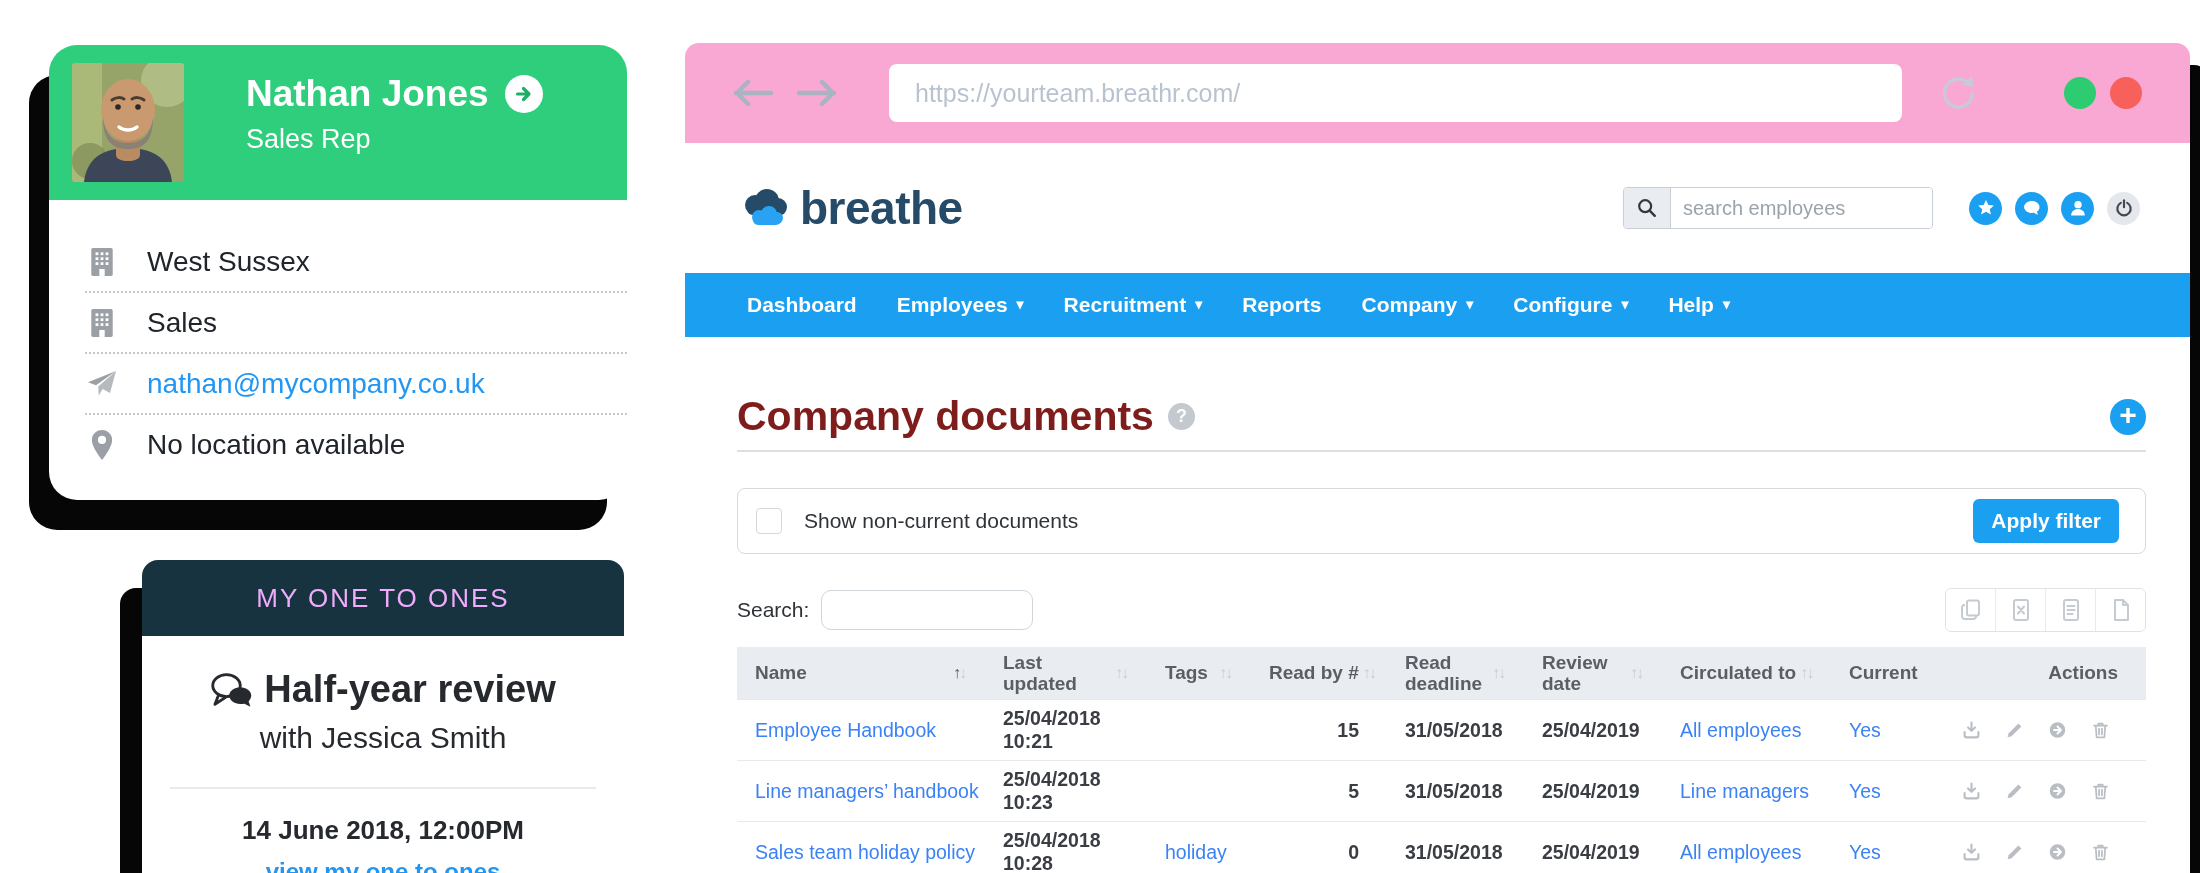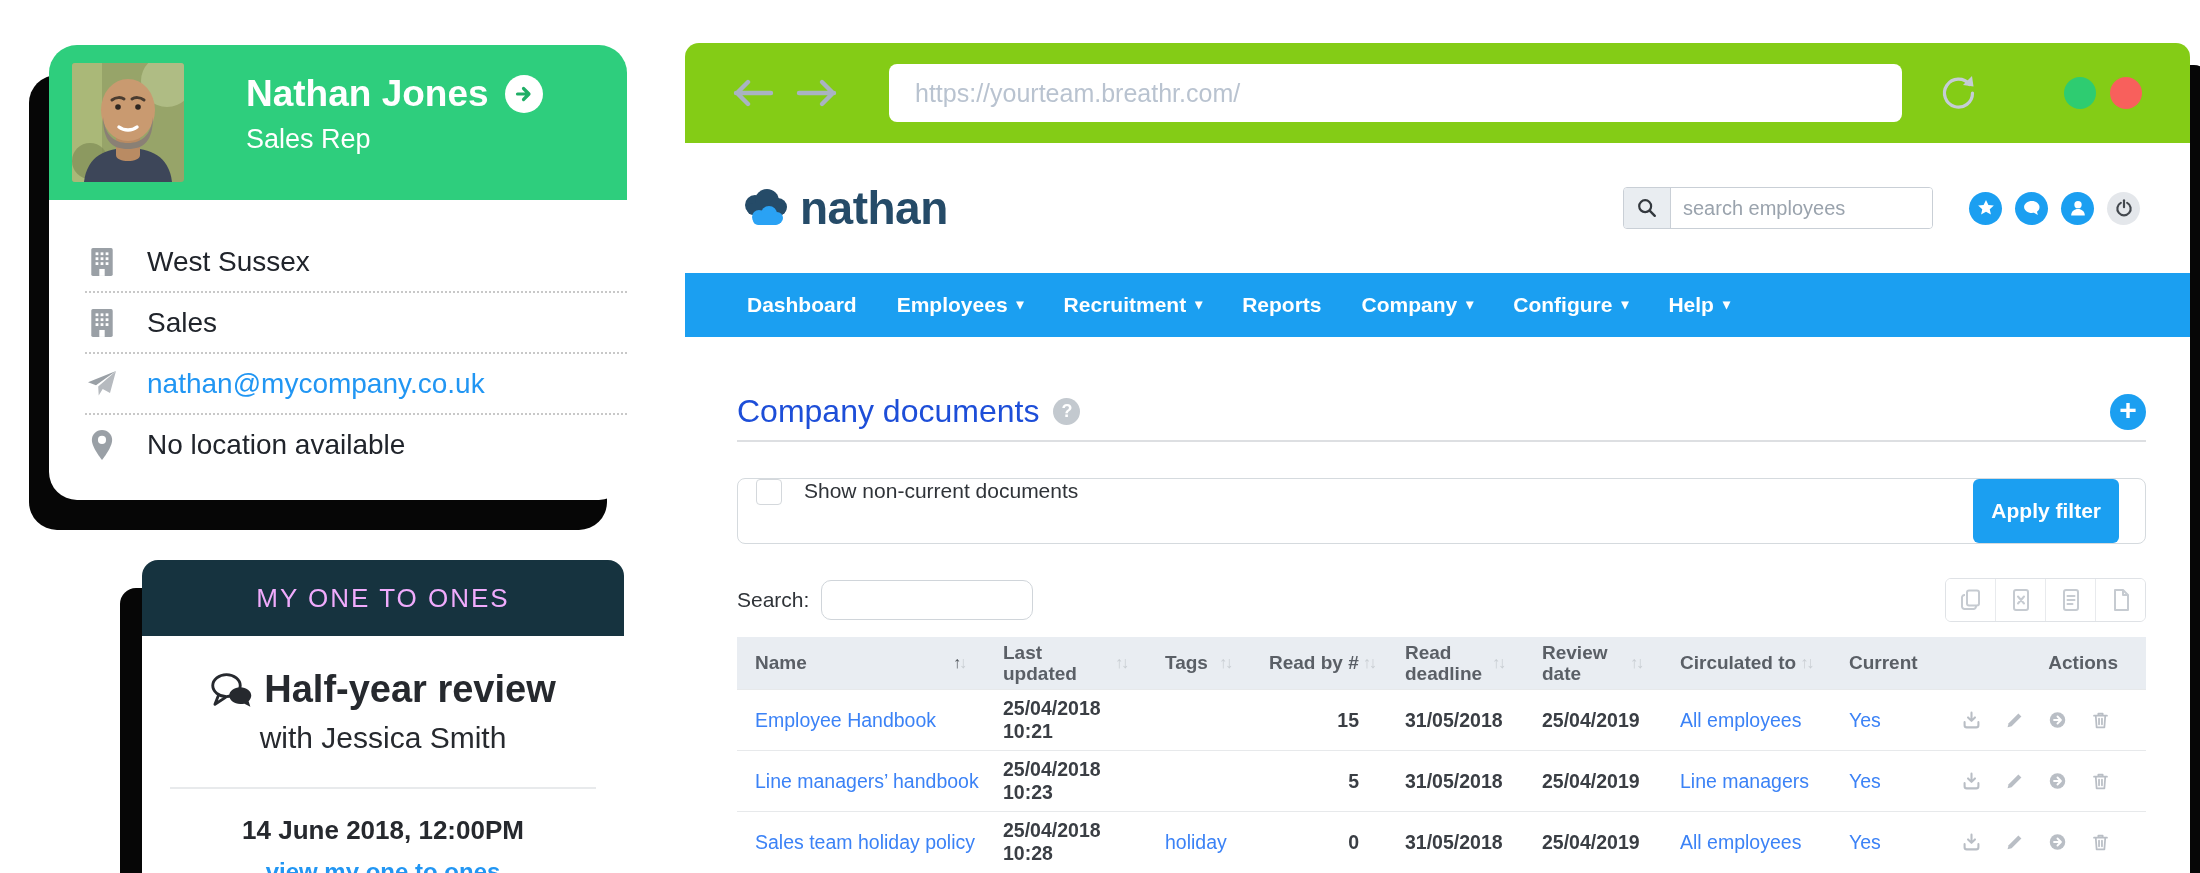--- a/index.html
+++ b/index.html
@@ -33,21 +33,21 @@
   .oto-title{margin-top:32px;display:flex;align-items:center;justify-content:center;gap:10px;
              font-size:38px;font-weight:600;color:#26292e;}
   .oto-sub{font-size:30px;color:#26292e;margin-top:10px;}
   .oto-div{border:none;border-top:2px solid #e8eaec;margin:32px 28px 0;}
   .oto-date{font-size:26px;font-weight:700;color:#26292e;margin-top:26px;}
   .oto-link{font-size:24px;font-weight:700;color:#2196F3;margin-top:12px;display:block;cursor:pointer;}
 
   
   .browser{position:absolute;left:685px;top:43px;width:1505px;height:830px;background:#fff;
            border-radius:14px 14px 0 0;box-shadow:18px 22px 0 0 #060606;}
-  .chrome{height:100px;background:#84cc16;border-radius:14px 14px 0 0;display:flex;align-items:center;}
+  .chrome{height:100px;background:#f9a8d4;border-radius:14px 14px 0 0;display:flex;align-items:center;}
   .nav-arrow{margin-left:44px;cursor:pointer;display:flex;}
   .nav-arrow+.nav-arrow{margin-left:20px;}
   .urlbar{margin-left:48px;width:1013px;height:58px;background:#fff;border-radius:8px;display:flex;
           align-items:center;cursor:text;}
   .url-text{margin-left:26px;font-size:25px;color:#b9c3d0;}
   .refresh{margin-left:34px;cursor:pointer;display:flex;}
   .dot{width:32px;height:32px;border-radius:50%;flex:none;}
   .dot.green{background:#2ECC71;margin-left:84px;}
   .dot.red{background:#F8605C;margin-left:14px;}
 
@@ -66,30 +66,30 @@
               justify-content:center;cursor:pointer;flex:none;}
   .circle-btn.blue{background:#1B9FF1;}
   .circle-btn.gray{background:#e4e7eb;}
 
   .mainnav{height:64px;background:#1B9FF1;display:flex;align-items:center;padding-left:62px;gap:40px;}
   .nav-item{display:flex;gap:9px;color:#fff;font-size:21px;font-weight:700;cursor:pointer;}
   .nav-caret{font-size:14px;margin-top:3px;}
 
   .content{padding:0 44px 0 52px;}
   .title-row{margin-top:56px;display:flex;align-items:center;}
-  .page-title{font-size:32px;font-weight:400;color:#1d4ed8;}
+  .page-title{font-size:41px;font-weight:700;color:#7f1d1d;}
   .q-badge{width:27px;height:27px;border-radius:50%;background:#c3c9cf;color:#fff;font-size:18px;
            font-weight:700;display:flex;align-items:center;justify-content:center;margin-left:14px;cursor:pointer;}
   .plus-btn{width:36px;height:36px;border-radius:50%;background:#1B9FF1;color:#fff;font-size:30px;
             font-weight:700;display:flex;align-items:center;justify-content:center;margin-left:auto;
             line-height:1;cursor:pointer;padding-bottom:3px;box-sizing:border-box;}
   .title-div{border:none;border-top:2px solid #dddfe2;margin:10px 0 0;}
 
   .filter-panel{margin-top:36px;height:64px;border:1px solid #d5dade;border-radius:8px;display:flex;
-                padding:0 26px 0 18px;}
+                align-items:center;padding:0 26px 0 18px;}
   .checkbox{width:24px;height:24px;border:1px solid #d4d8dc;border-radius:4px;background:#fff;flex:none;cursor:pointer;}
   .filter-label{margin-left:22px;font-size:21px;color:#2f3338;}
   .apply-btn{margin-left:auto;background:#1B9FF1;color:#fff;font-size:21px;font-weight:700;border:none;
              border-radius:6px;padding:10px 18px;font-family:inherit;cursor:pointer;}
 
   .search-row{margin-top:34px;display:flex;align-items:center;}
   .search-label{font-size:21px;color:#2f3338;}
   .table-search{margin-left:12px;width:212px;height:40px;border:1px solid #d0d5da;border-radius:10px;
                 outline:none;font-size:20px;padding:0 12px;font-family:inherit;box-sizing:border-box;}
   .export-group{margin-left:auto;display:flex;border:1px solid #dfe2e6;border-radius:6px;overflow:hidden;}
@@ -264,21 +264,21 @@
               <circle cx="38" cy="18" r="9"></circle>
             <rect x="7" y="14" width="39" height="12" rx="6"></rect>
           </g>
           <g fill="#2AA2F4">
             <circle cx="19" cy="28" r="7"></circle>
               <circle cx="29" cy="25" r="8"></circle>
               <circle cx="37" cy="29" r="6"></circle>
             <rect x="13" y="26" width="28" height="10" rx="5"></rect>
           </g>
         </svg>
-        <span class="logo-text">nathan</span>
+        <span class="logo-text">breathe</span>
       </div>
       <div class="emp-search">
         <span class="emp-search-seg">
           <svg viewBox="0 0 24 24" width="22" height="22">
             <circle cx="10" cy="10" r="6.5" fill="none" stroke="#33383e" stroke-width="2.4"></circle>
             <line x1="15.2" y1="15.2" x2="20.5" y2="20.5" stroke="#33383e" stroke-width="2.6" stroke-linecap="round"></line>
           </svg>
         </span>
         <input type="text" placeholder="search employees" style="">
       </div>

